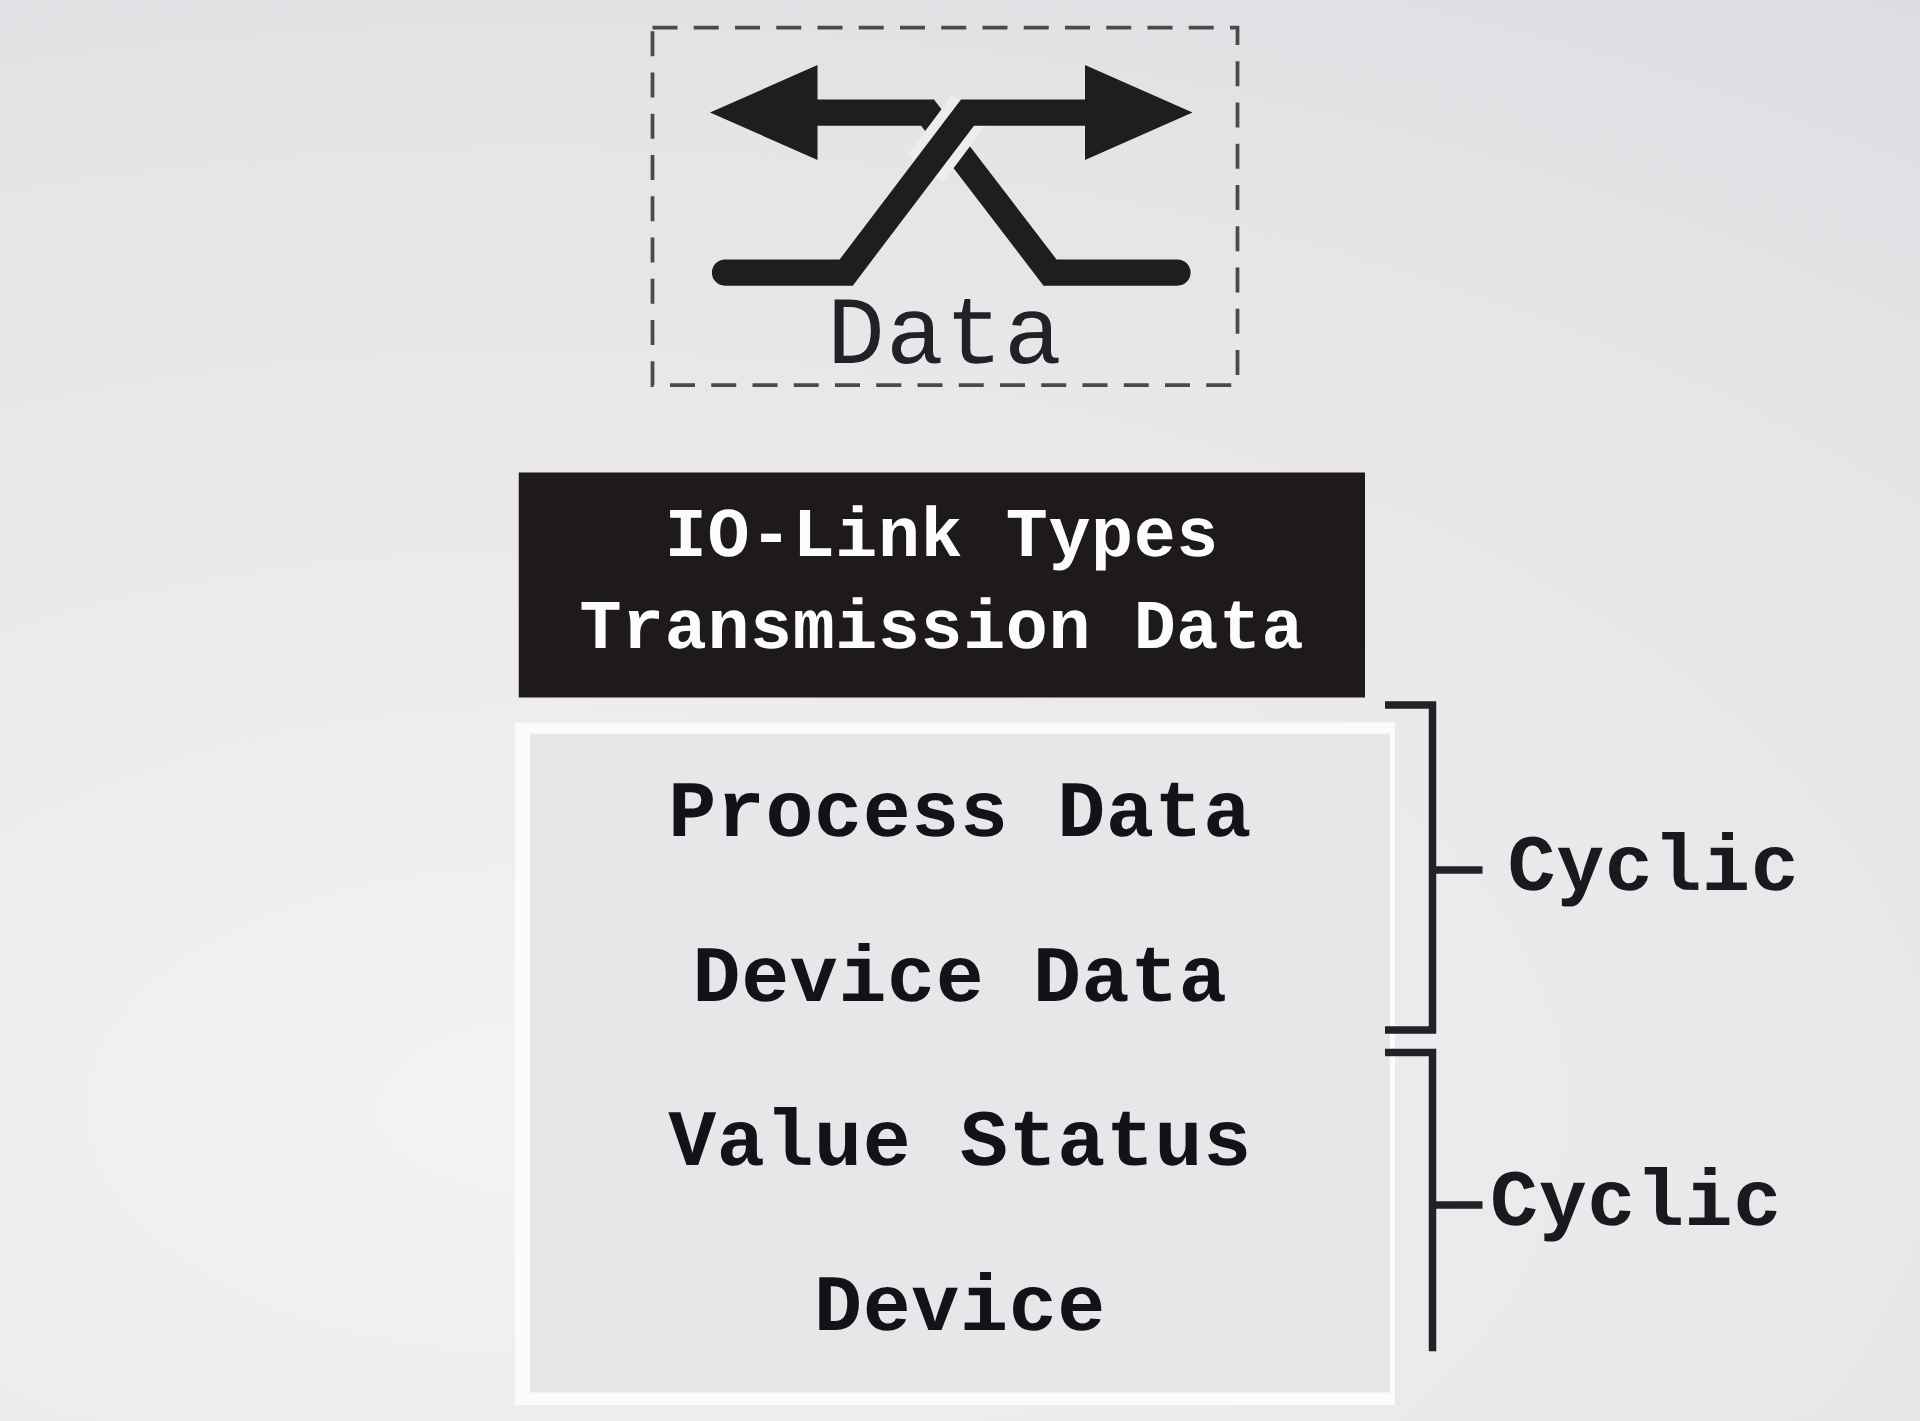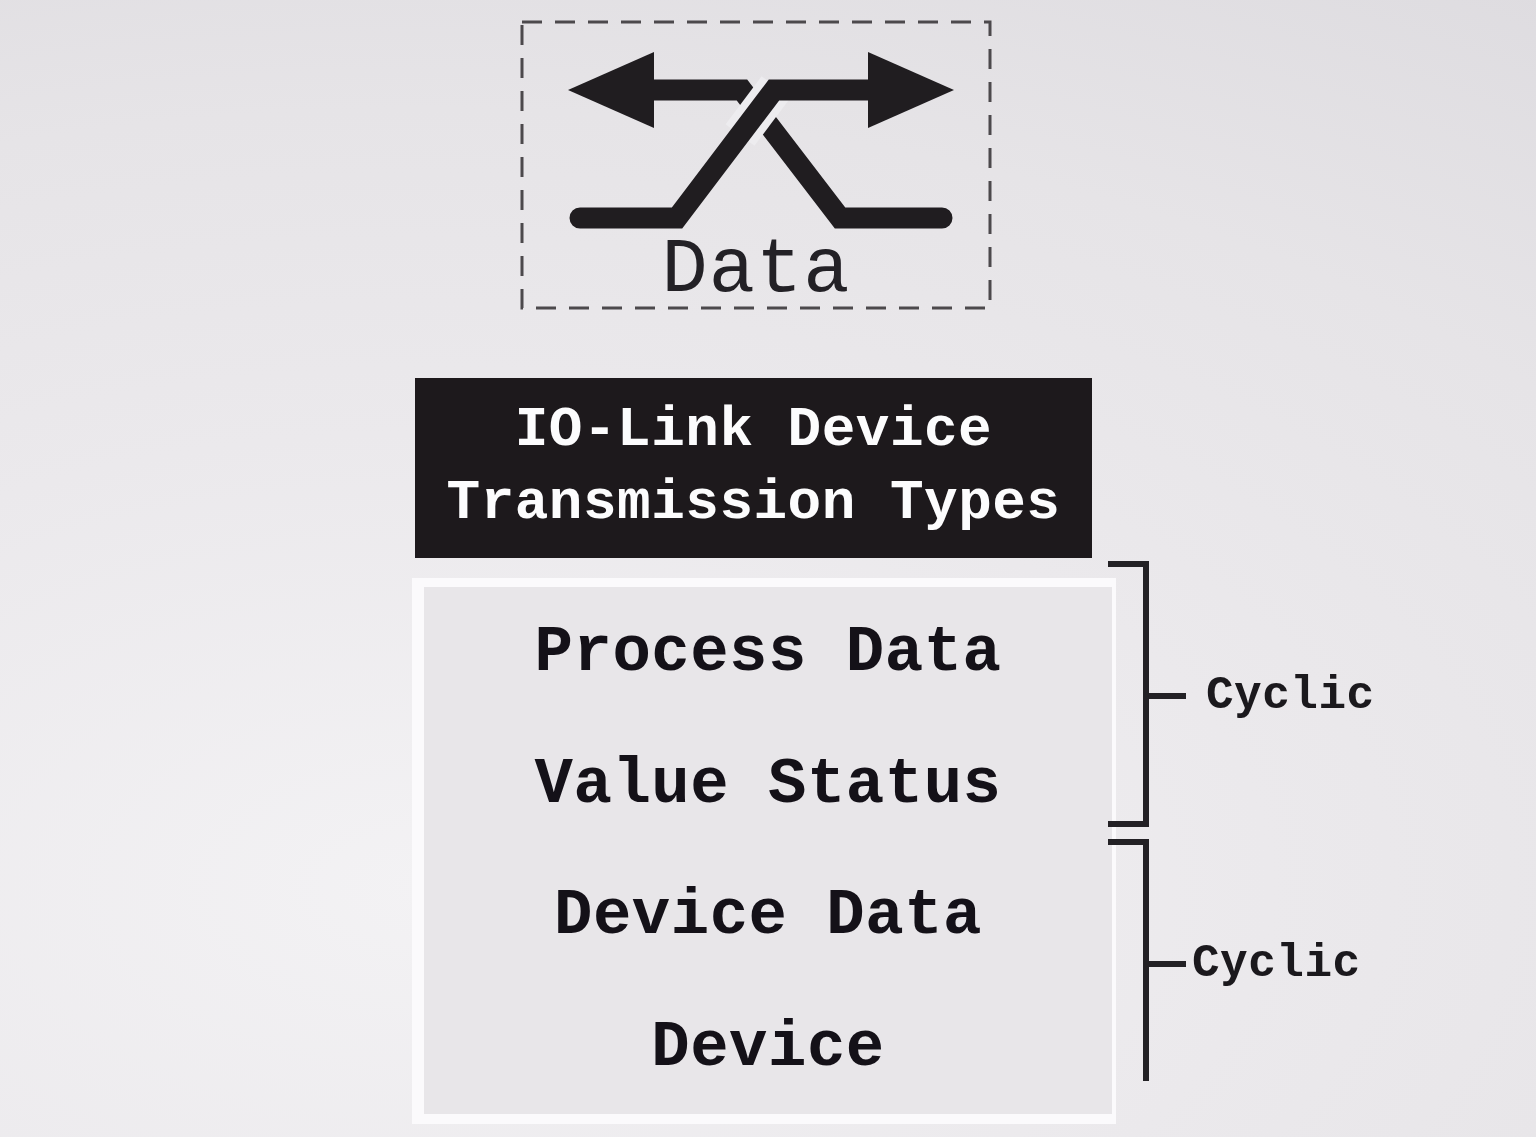--- a/index.html
+++ b/index.html
@@ -38,21 +38,21 @@
   }
   .row{
     flex:1;background:#e8e6e9;
     display:flex;align-items:center;justify-content:center;
     font-weight:bold;font-size:64px;color:#141118;letter-spacing:.5px;
   }
 
   
   .brackets-svg{position:absolute;left:1090px;top:550px;}
   .group-label{
-    position:absolute;font-weight:bold;font-size:46px;line-height:70px;
+    position:absolute;font-weight:bold;font-size:64px;line-height:70px;
     color:#1b191d;letter-spacing:.5px;white-space:nowrap;
   }
   .group-label.cyclic{left:1206px;top:661px;}
   .group-label.acyclic{left:1192px;top:929px;}
 </style>
 </head>
 <body>
 
 <div class="stage">
 
@@ -69,28 +69,28 @@
 
       <polyline points="35,170 132,170 229,42 334,42" fill="none" stroke="#201d20" stroke-width="21" stroke-linecap="round" stroke-linejoin="miter"></polyline>
       <polygon points="23,42 109,4 109,80" fill="#201d20"></polygon>
       <polygon points="409,42 323,4 323,80" fill="#201d20"></polygon>
     </svg>
 
     <div class="data-label">Data</div>
   </div>
 
   <div class="header-box">
-    <div>IO-Link Device</div>
-    <div>Transmission Types</div>
+    <div>IO-Link Types</div>
+    <div>Transmission Data</div>
   </div>
 
   <div class="rows-panel">
     <div class="row">Process Data</div>
+    <div class="row">Device Data</div>
     <div class="row">Value Status</div>
-    <div class="row">Device Data</div>
     <div class="row">Device</div>
   </div>
 
   <svg class="brackets-svg" width="120" height="550" viewBox="0 0 120 550">
 
     <path d="M 18 14 H 56 V 274 H 18" fill="none" stroke="#232125" stroke-width="6"></path>
     <line x1="56" y1="146" x2="96" y2="146" stroke="#232125" stroke-width="6"></line>
 
     <path d="M 18 292 H 56 V 531" fill="none" stroke="#232125" stroke-width="6"></path>
     <line x1="56" y1="414" x2="96" y2="414" stroke="#232125" stroke-width="6"></line>

